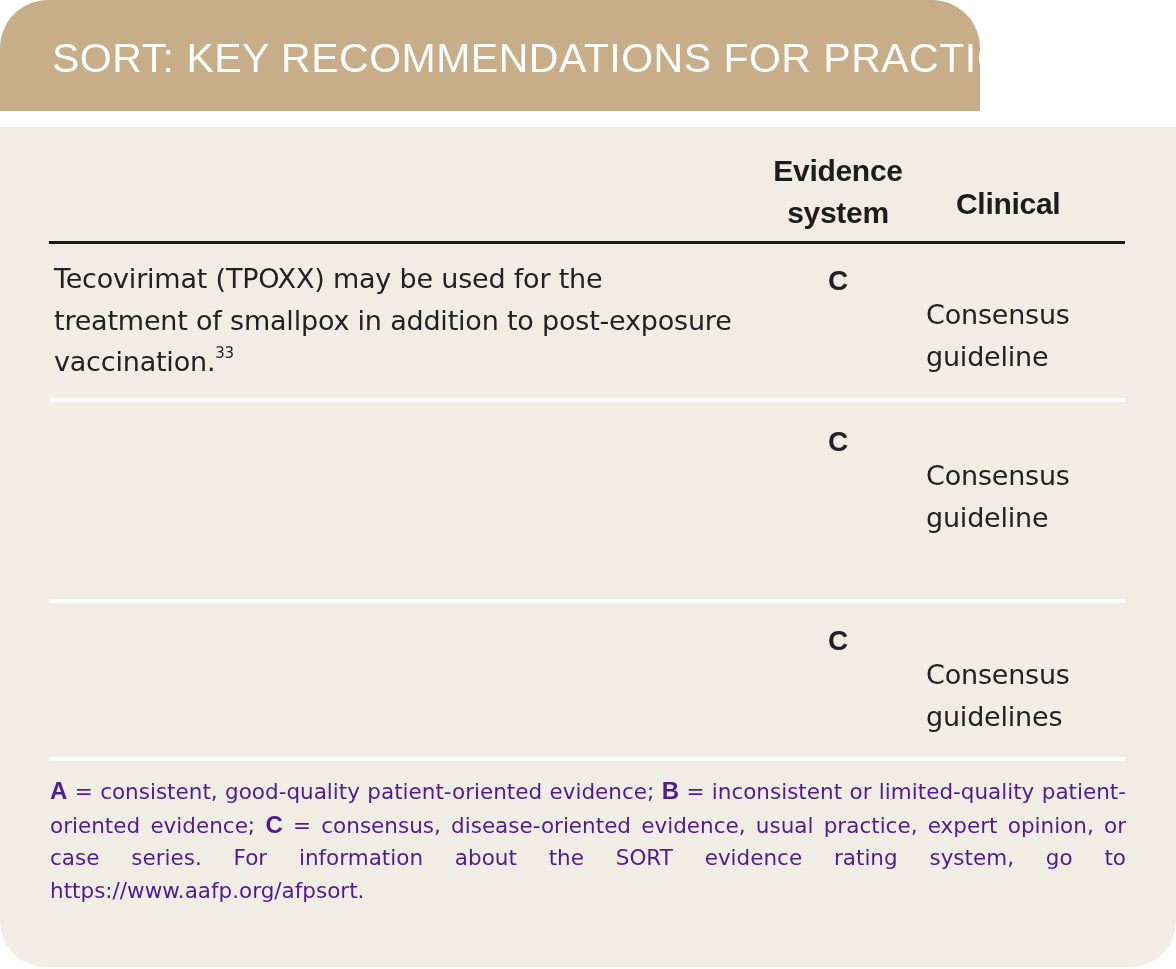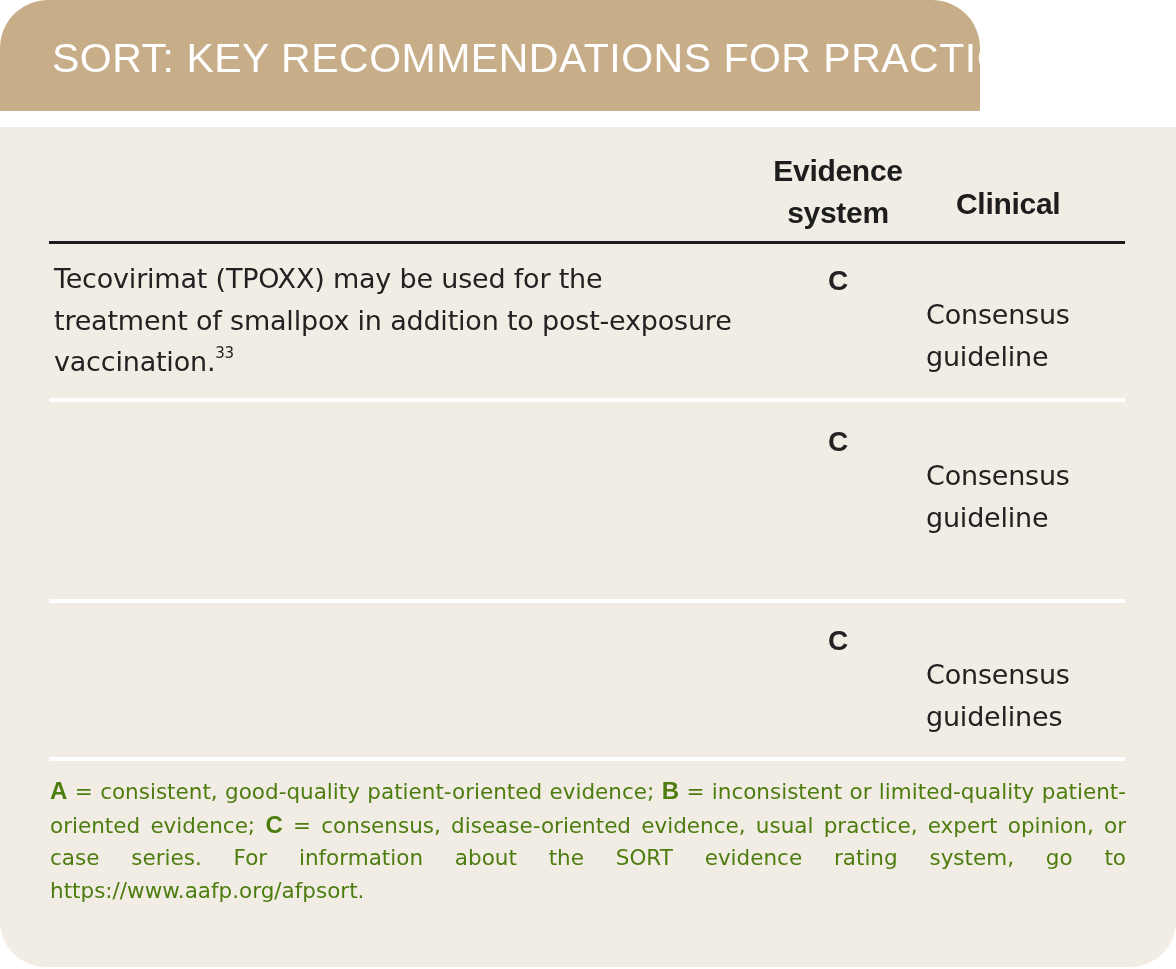--- a/index.html
+++ b/index.html
@@ -30,21 +30,21 @@
   .cell {
     position: absolute; font-family: "DejaVu Sans", sans-serif; font-size: 27px; color: #222;
     line-height: 41.5px; letter-spacing: -0.2px;
   }
   .cell sup { font-size: 15px; vertical-align: 13px; line-height: 0; }
   .rec { left: 54px; width: 690px; }
   .ev { left: 788px; width: 100px; text-align: center; font-weight: bold; font-family: "Liberation Sans", sans-serif; font-size: 28px; }
   .com { left: 926px; width: 200px; margin-top: 36px; }
   .foot {
     position: absolute; left: 50px; top: 648px; width: 1076px;
-    font-family: "DejaVu Sans", sans-serif; font-size: 21.5px; color: #4d7c0f; line-height: 32.5px;
+    font-family: "DejaVu Sans", sans-serif; font-size: 21.5px; color: #4c1d95; line-height: 32.5px;
     text-align: justify;
   }
   .foot b { font-family: "Liberation Sans", sans-serif; font-size: 24px; }
 </style>
 </head>
 <body>
 
 <div class="card">
   <div class="header">
     <div class="header-title">SORT: KEY RECOMMENDATIONS FOR PRACTICE</div>

